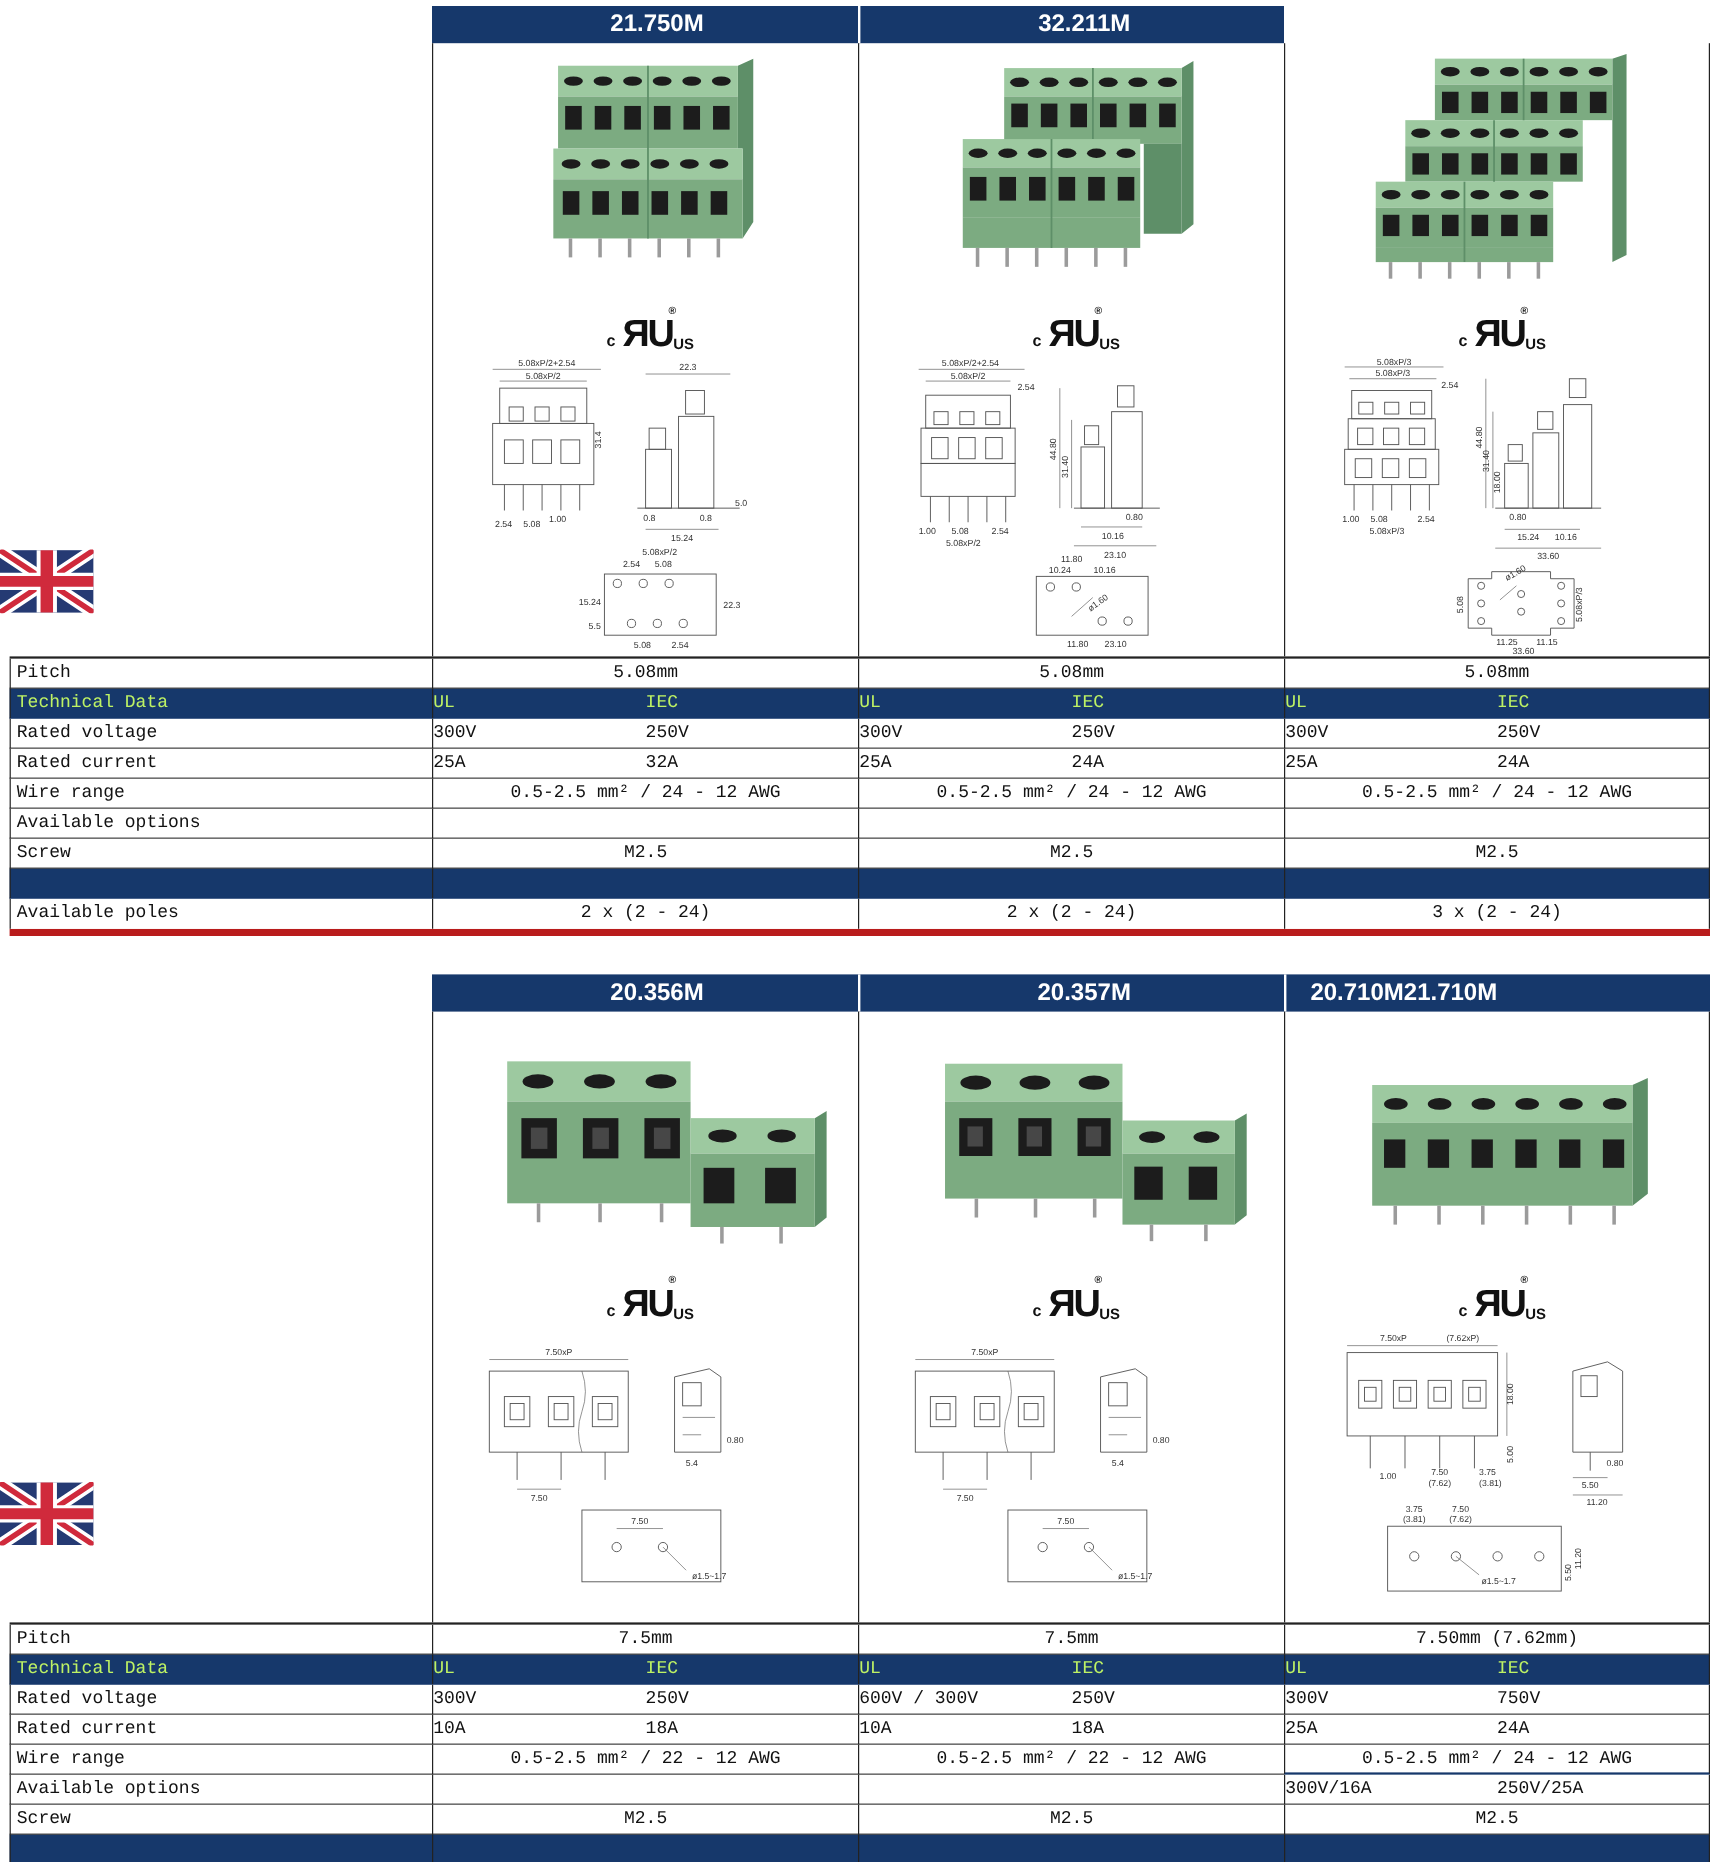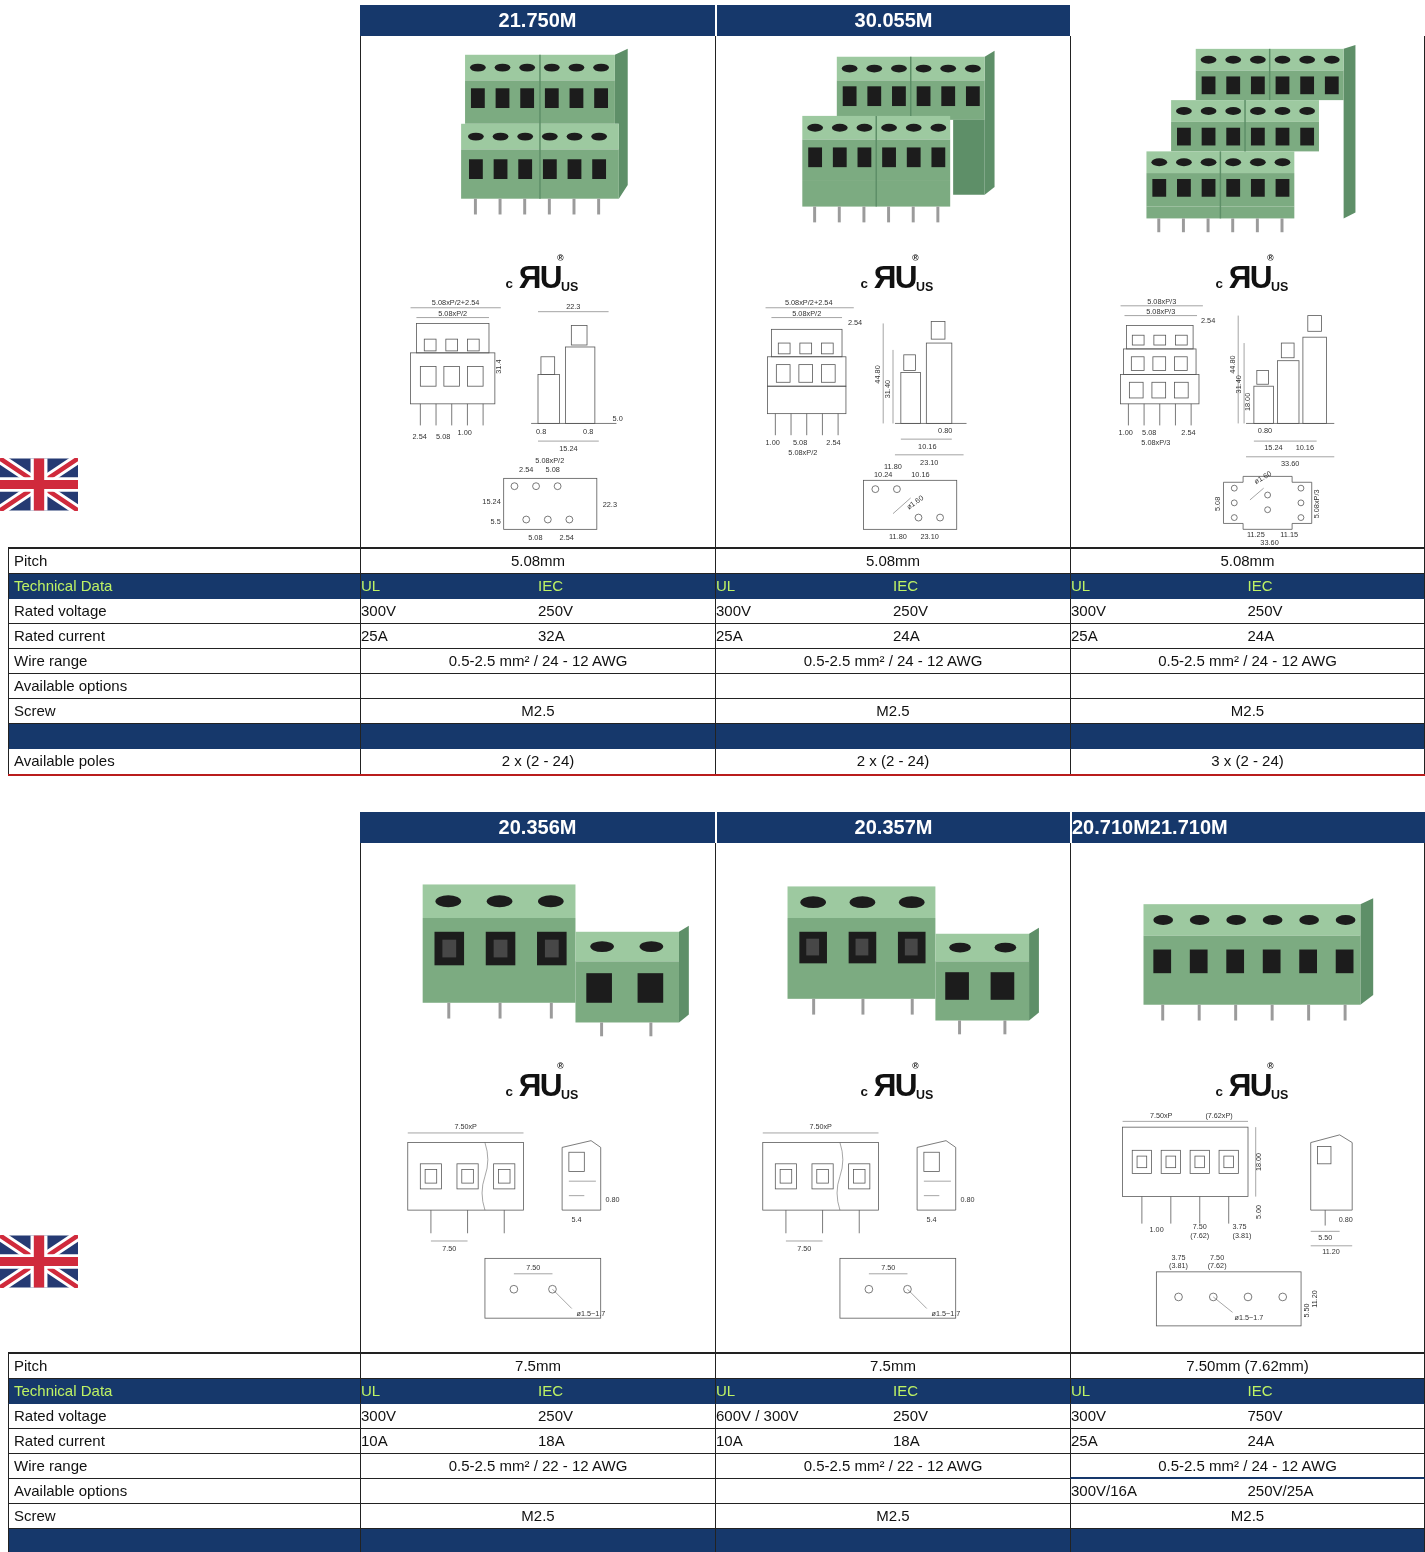--- a/index.html
+++ b/index.html
@@ -4,33 +4,33 @@
 <style>
   html,body{margin:0;padding:0;background:#fff;}
   .page{position:relative;width:1425px;height:1552px;background:#fff;overflow:hidden;
         font-family:"Liberation Sans",sans-serif;color:#111;}
   .section{position:absolute;left:8px;width:1417px;}
   #sec1{top:5px;} #sec2{top:812px;}
 
   .banner-row{display:grid;grid-template-columns:352px 355px 355px 355px;}
   .banner-row .spacer{background:transparent;}
   .banner{background:#16386b;color:#fff;font-weight:bold;font-size:20px;height:31px;
-          display:flex;align-items:center;justify-content:center;border-left:2px solid #fff;}
+          display:flex;align-items:center;justify-content:center;border-left:2px solid #fff;padding-left:20px;}
   .banner.first{border-left:none;}
   .banner.split{justify-content:flex-start;}
 
   .content-row{display:grid;grid-template-columns:352px 355px 355px 355px;}
   .content-cell{border-left:1px solid #222;border-right:0;box-sizing:border-box;
                 display:flex;flex-direction:column;align-items:center;justify-content:flex-start;}
   .content-row .content-cell:last-child{border-right:1px solid #222;}
   #sec1 .content-cell{height:511px;}
   #sec2 .content-cell{height:509px;}
 
   .table{display:grid;grid-template-columns:352px 355px 355px 355px;
-         border-top:2px solid #222;border-bottom:2px solid #b91c1c;}
+         border-top:2px solid #222;border-bottom:6px solid #b91c1c;font-family:Liberation Mono, monospace;}
   .cell{height:25px;line-height:24px;font-size:15px;box-sizing:border-box;
         border-left:1px solid #222;border-bottom:1px solid #222;background:#fff;overflow:hidden;}
   .cell.lastcol{border-right:1px solid #222;}
   .cell.lastrow{border-bottom:none;}
   .lc{padding-left:5px;text-align:left;color:#111;}
   .vc{display:flex;}
   .vc.single{justify-content:center;}
   .vc .half{flex:1;}
   .navy{background:#16386b;color:#bef264;border-bottom:1px solid #16386b;}
   .navy-underline{border-bottom:2px solid #16386b;}
@@ -77,21 +77,21 @@
       <path d="M0,20 H60" stroke="#d02a3c" stroke-width="7"></path>
   </svg>
 
   <div class="section" id="sec1">
     <div class="banner-row">
       <div class="spacer"></div>
       <div class="banner first">
           <span>21.750M</span>
         </div>
       <div class="banner">
-          <span>30.055M</span>
+          <span>32.211M</span>
         </div>
     </div>
 
     <div class="content-row">
       <div></div>
 
       <div class="content-cell">
         <svg class="photo" viewBox="0 0 355 212">
           <defs>
             <g id="p1e">

